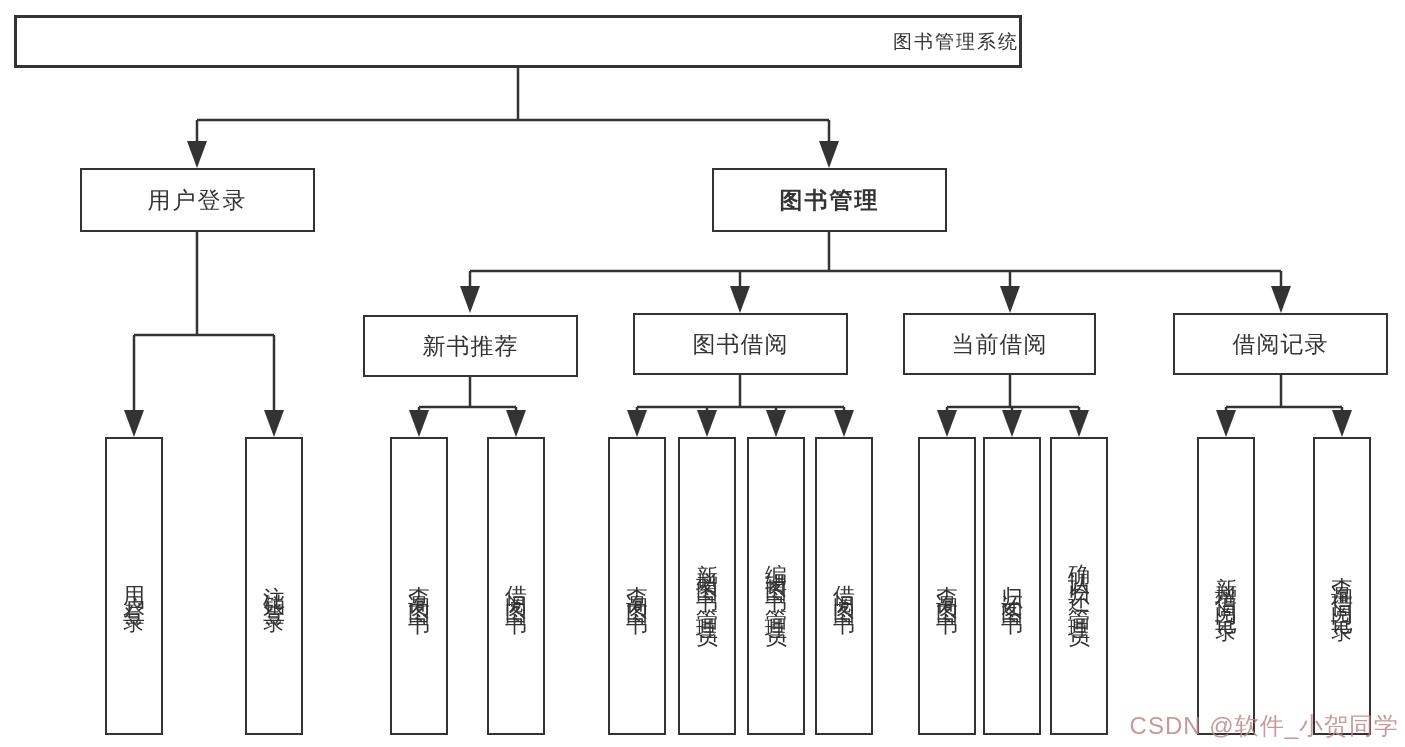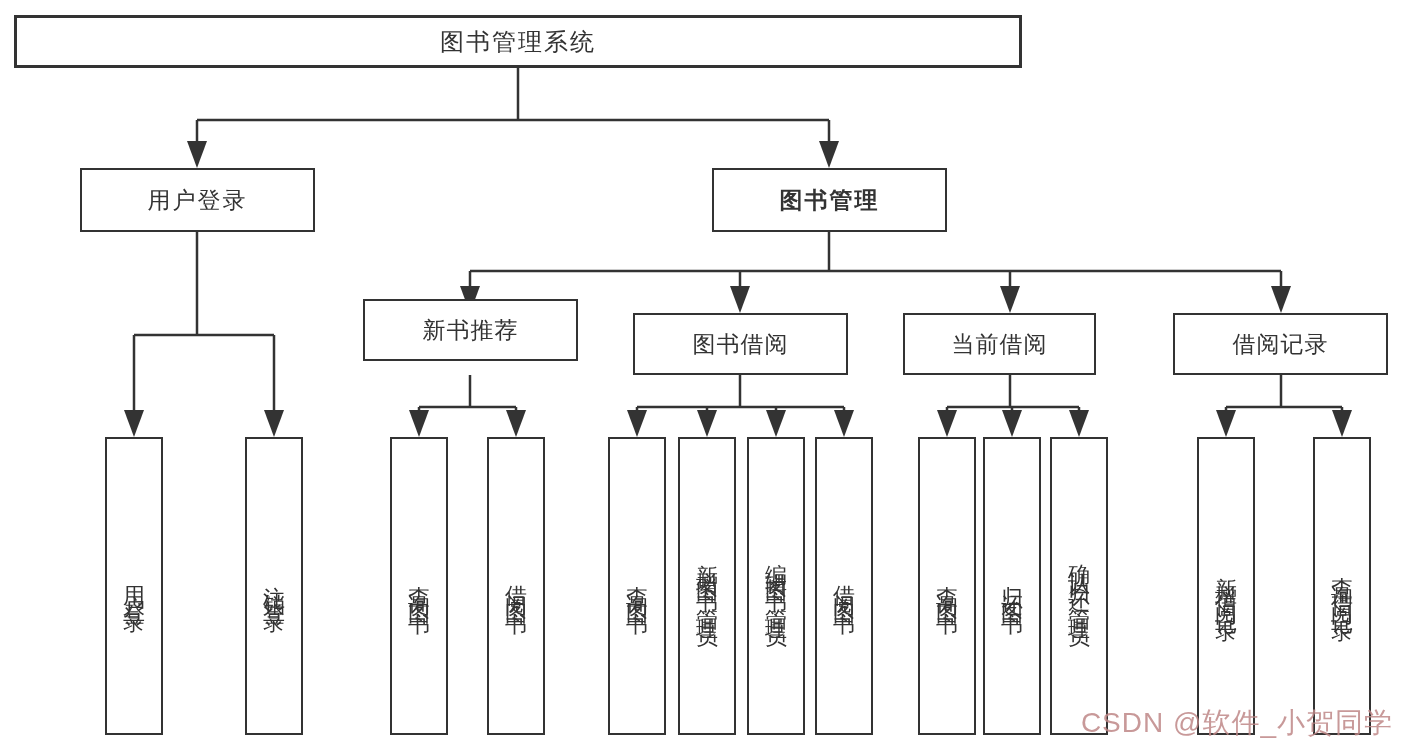--- a/index.html
+++ b/index.html
@@ -28,22 +28,23 @@
     background: #ffffff;
     border: 2.5px solid #333333;
     color: #333333;
     display: flex;
     align-items: center;
     justify-content: center;
     text-align: center;
   }
   .node.root {
     border-width: 3px;
-    font-size: 24px;
+    font-size: 19px;
     letter-spacing: 2px;
+    justify-content: flex-end;
   }
   .node.h2 {
     font-size: 23px;
     letter-spacing: 2px;
   }
   .node.h3 {
     font-size: 23px;
     letter-spacing: 1px;
   }
   .node.leaf {
@@ -51,23 +52,23 @@
   }
   .node.leaf .vtext {
     writing-mode: vertical-rl;
     text-orientation: mixed;
     letter-spacing: 9px;
     line-height: 1;
     white-space: nowrap;
   }
   .watermark {
     position: absolute;
-    right: 12px;
+    right: 6px;
     bottom: 5px;
-    font-size: 28px;
+    font-size: 24px;
     color: rgba(190, 135, 135, 0.85);
     letter-spacing: 1px;
     pointer-events: none;
   }
 </style>
 </head>
 <body>
 
 <div class="canvas">
 
@@ -148,21 +149,21 @@
     <span>图书管理系统</span>
   </div>
 
   <div class="node h2" style="left:80px; top:168px; width:235px; height:64px;">
     <span>用户登录</span>
   </div>
   <div class="node h2" style="left:712px; top:168px; width:235px; height:64px;font-weight:bold;">
     <span>图书管理</span>
   </div>
 
-  <div class="node h3" style="left:363px; top:299px; width:215px; height:62px;">
+  <div class="node h3" style="left:363px; top:315px; width:215px; height:62px;">
     <span>新书推荐</span>
   </div>
   <div class="node h3" style="left:633px; top:313px; width:215px; height:62px;">
     <span>图书借阅</span>
   </div>
   <div class="node h3" style="left:903px; top:313px; width:193px; height:62px;">
     <span>当前借阅</span>
   </div>
   <div class="node h3" style="left:1173px; top:313px; width:215px; height:62px;">
     <span>借阅记录</span>

